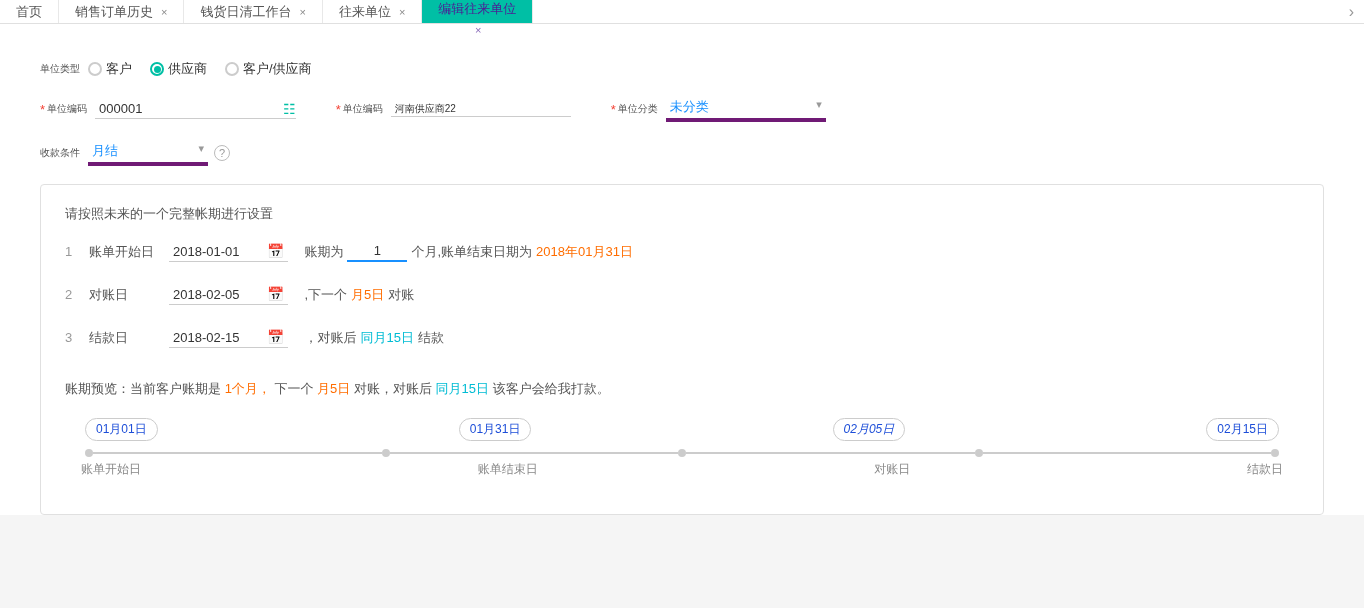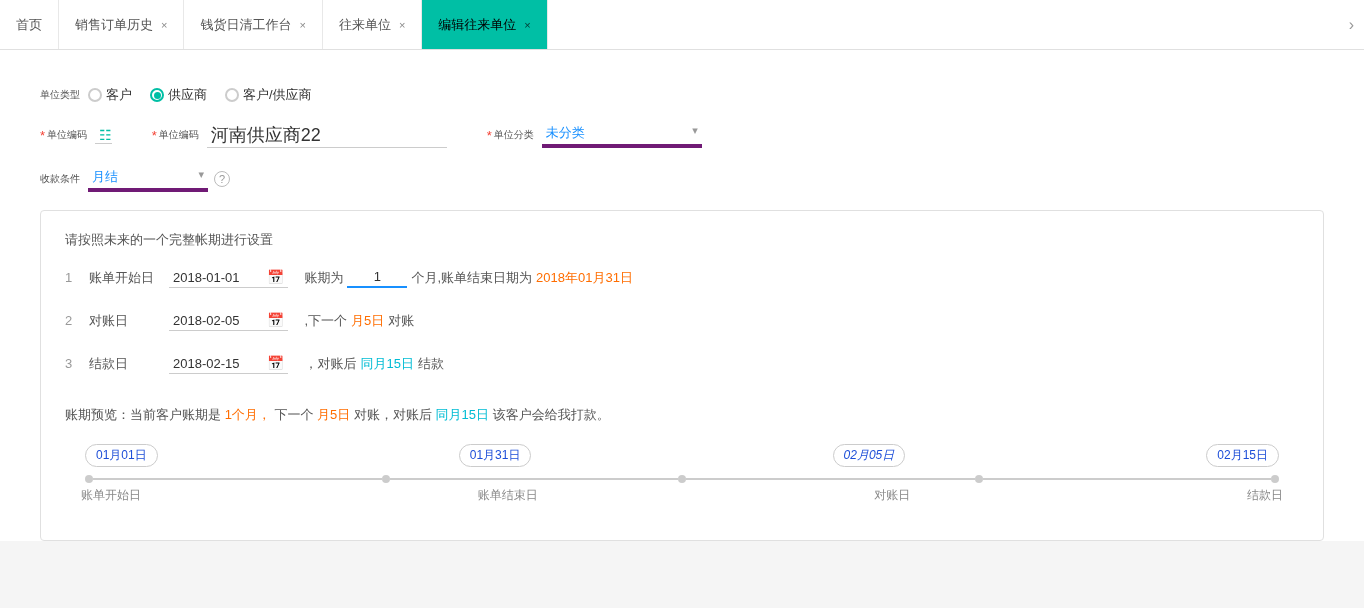--- a/index.html
+++ b/index.html
@@ -4,36 +4,37 @@
   <style>
     * { box-sizing: border-box; margin: 0; padding: 0; }
     body { font-family: 'Microsoft YaHei', Arial, sans-serif; font-size: 13px; background: #f5f5f5; color: #333; }
 
     
     .tabs-bar {
       display: flex;
       align-items: stretch;
       background: #fff;
       border-bottom: 1px solid #e0e0e0;
-      height: 50px;
+      height: 24px;
     }
     .tab-item {
       display: flex;
       align-items: center;
       padding: 0 16px;
       cursor: pointer;
       border-right: 1px solid #e8e8e8;
       font-size: 13px;
       color: #555;
       gap: 6px;
       white-space: nowrap;
     }
     .tab-item.active {
       background: #00bfa5;
-      color: #000000;
+      color: #4c1d95;
+      flex-direction: column;
     }
     .tab-close {
       font-size: 11px;
       color: inherit;
       opacity: 0.7;
       cursor: pointer;
       margin-left: 2px;
     }
     .tab-expand {
       margin-left: auto;
@@ -101,21 +102,21 @@
       border-radius: 50%;
       background: #00bfa5;
     }
 
     
     .input-field {
       border: none;
       border-bottom: 1px solid #ccc;
       outline: none;
       padding: 2px 4px;
-      font-size: 18px;
+      font-size: 10px;
       color: #333;
       background: transparent;
       min-width: 120px;
     }
     .input-with-icon {
       display: flex;
       align-items: center;
       border-bottom: 1px solid #ccc;
     }
     .input-with-icon input {
@@ -309,20 +310,21 @@
         <span>客户/供应商</span>
       </label>
     </div>
   </div>
 
   <div class="form-row">
     <div class="field-group">
       <span class="required-star">*</span>
       <span class="form-label">单位编码</span>
       <div class="input-with-icon">
+        <input type="text" class="input-field" style="min-width: 140px;" value="000001">
         <span class="field-icon">☷</span>
       </div>
     </div>
 
     <div class="field-group">
       <span class="required-star">*</span>
       <span class="form-label">单位编码</span>
       <input type="text" class="input-field" value="河南供应商22" style="min-width: 180px; border-bottom: 1px solid rgb(204, 204, 204);">
     </div>
 

